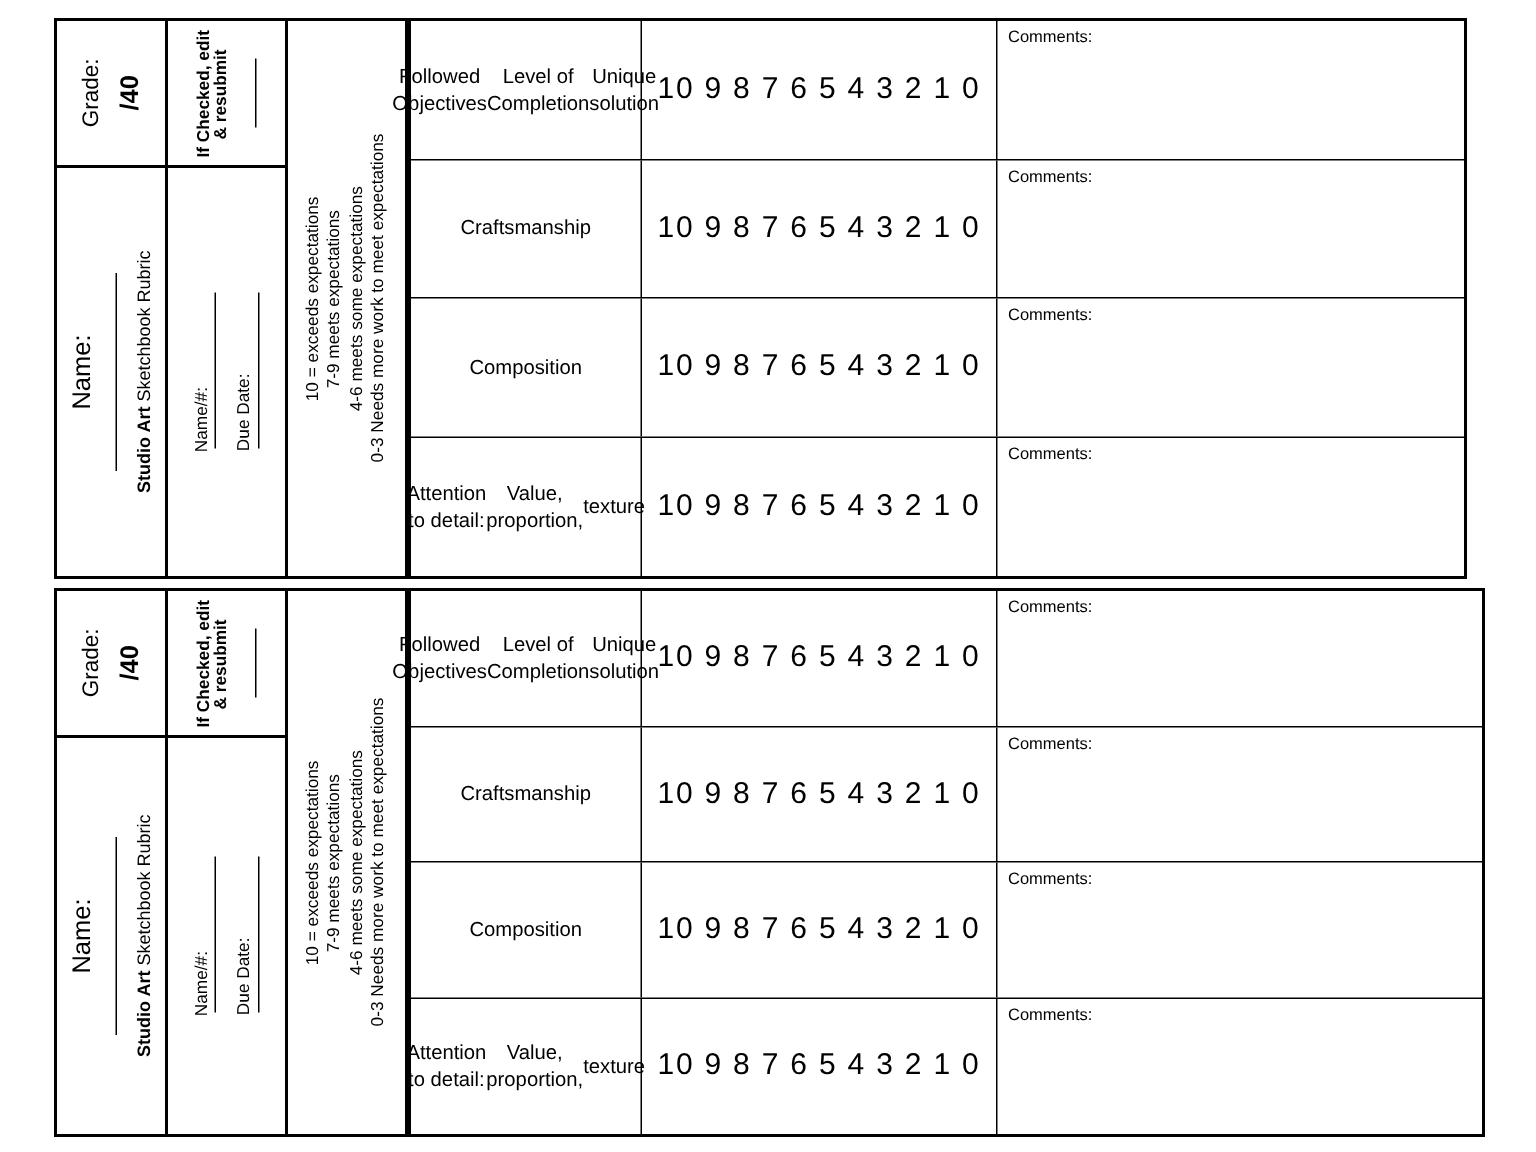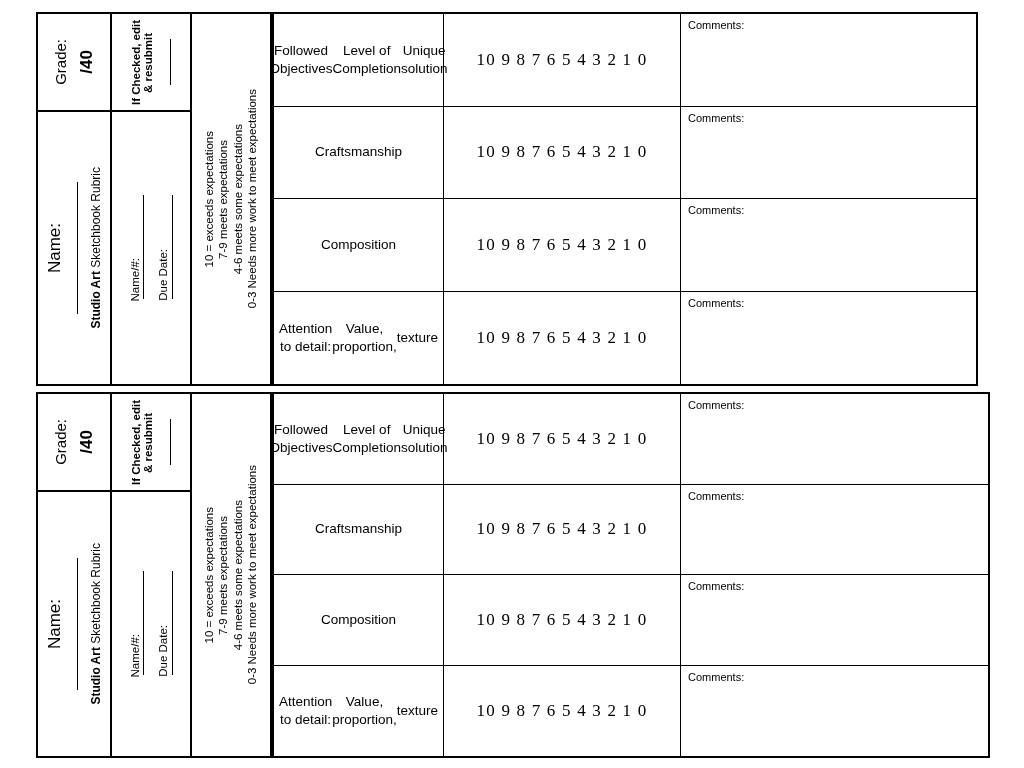--- a/index.html
+++ b/index.html
@@ -170,42 +170,41 @@
   }
   .row {
     display: flex;
     align-items: stretch;
     border-bottom: 1.5px solid #000;
     box-sizing: border-box;
   }
   .row:last-child { border-bottom: none; }
 
   .criteria {
-    width: 170px;
+    width: 154px;
     border-right: 1.5px solid #000;
     box-sizing: border-box;
     display: flex;
     align-items: center;
     justify-content: center;
     text-align: center;
     font-size: 13.5px;
     line-height: 1.35;
     padding: 4px 18px;
   }
   .scores {
     width: 237px;
     border-right: 1.5px solid #000;
     box-sizing: border-box;
     display: flex;
     align-items: center;
     justify-content: center;
-    font-size: 17px;
+    font-size: 20px;
     letter-spacing: 1.2px;
     white-space: nowrap;
-    font-family: Liberation Serif, serif;
   }
   .comments {
     flex: 1;
     box-sizing: border-box;
     padding: 5px 7px;
     font-size: 11px;
   }
 
   .rubric.first .rows { width: 706px; }
   .rubric.second .rows { width: 718px; }

